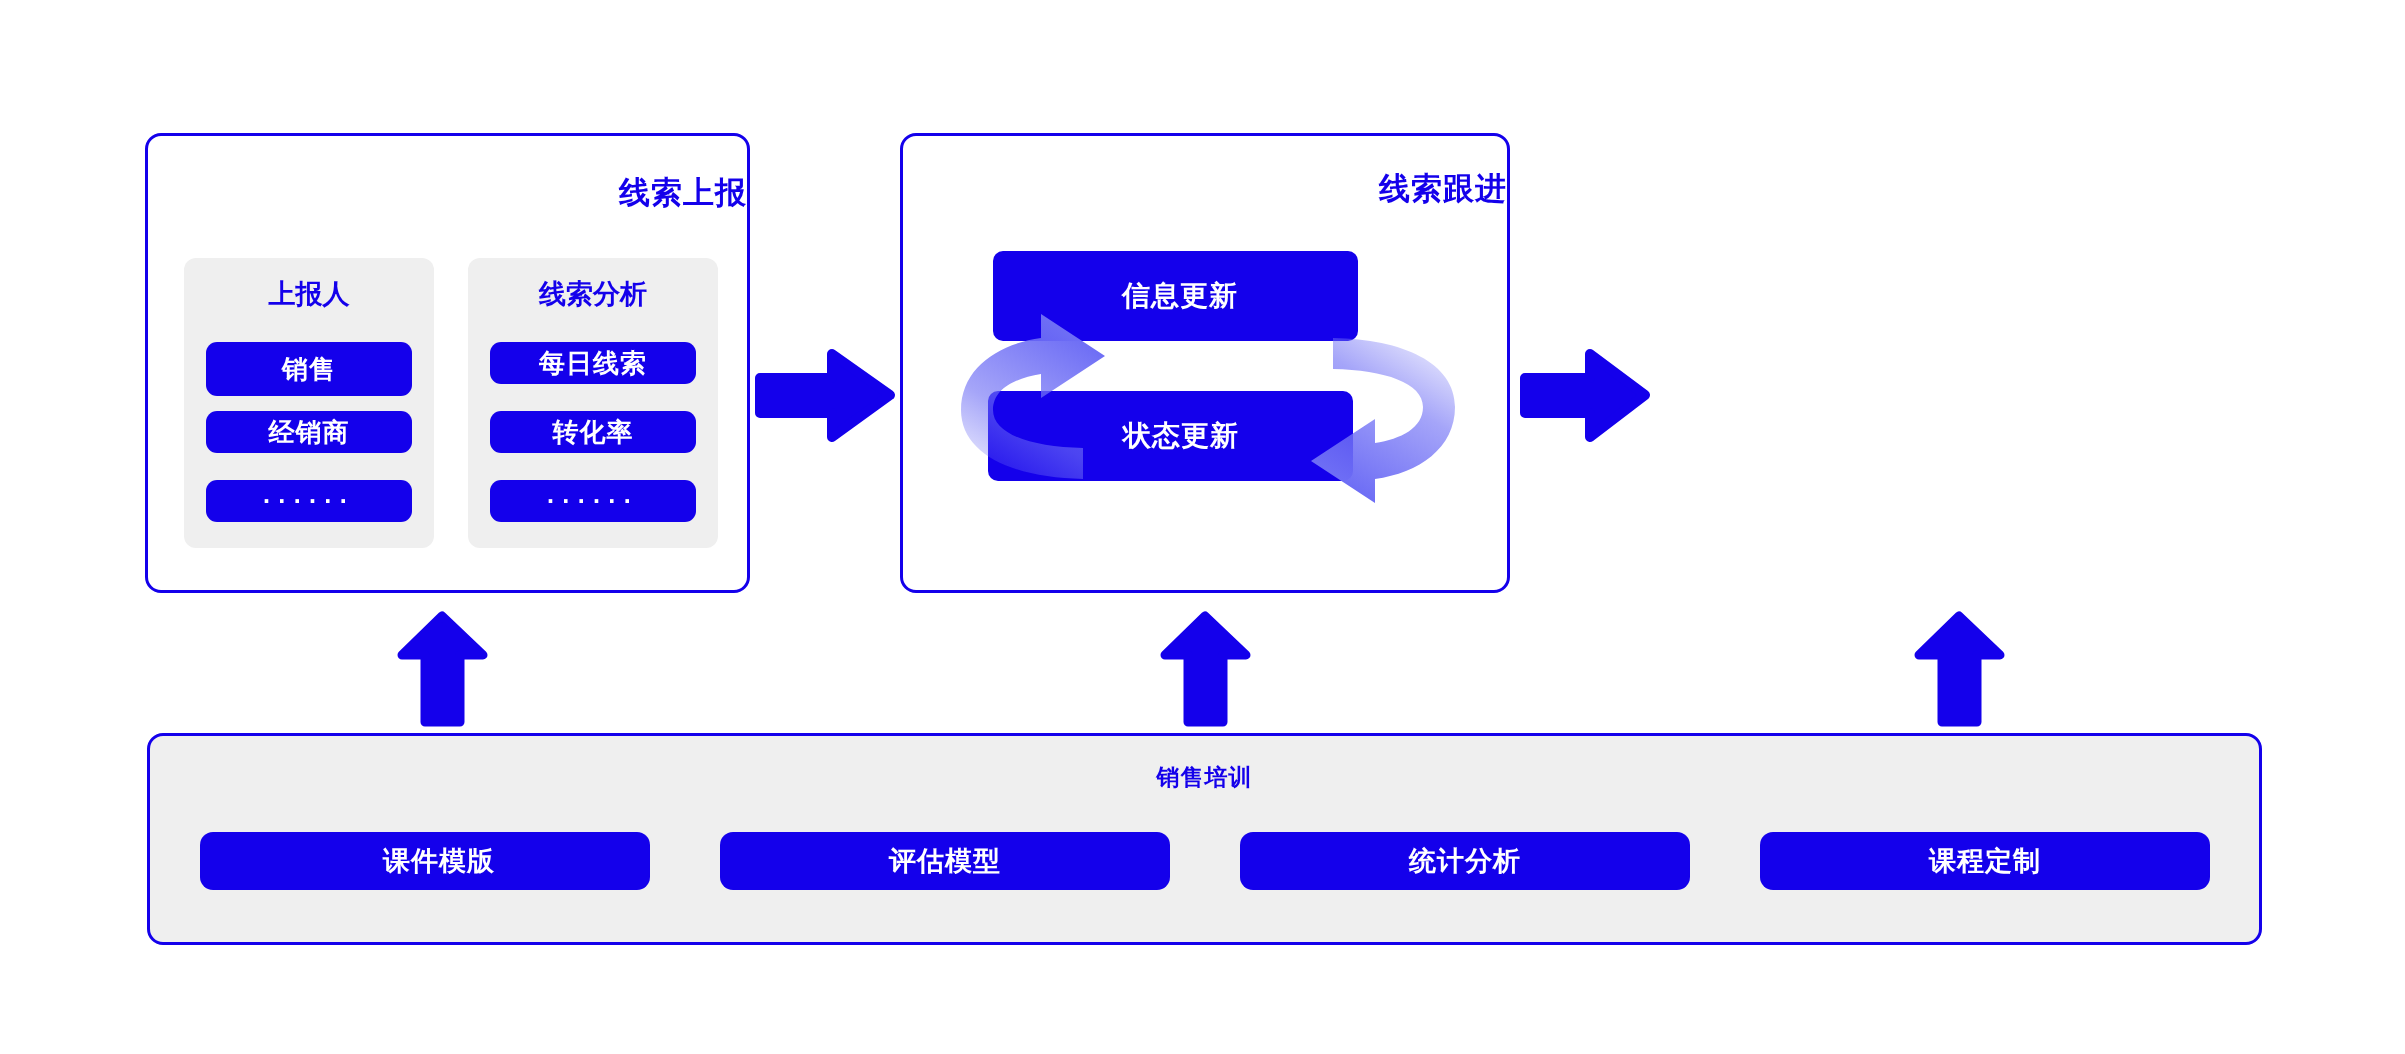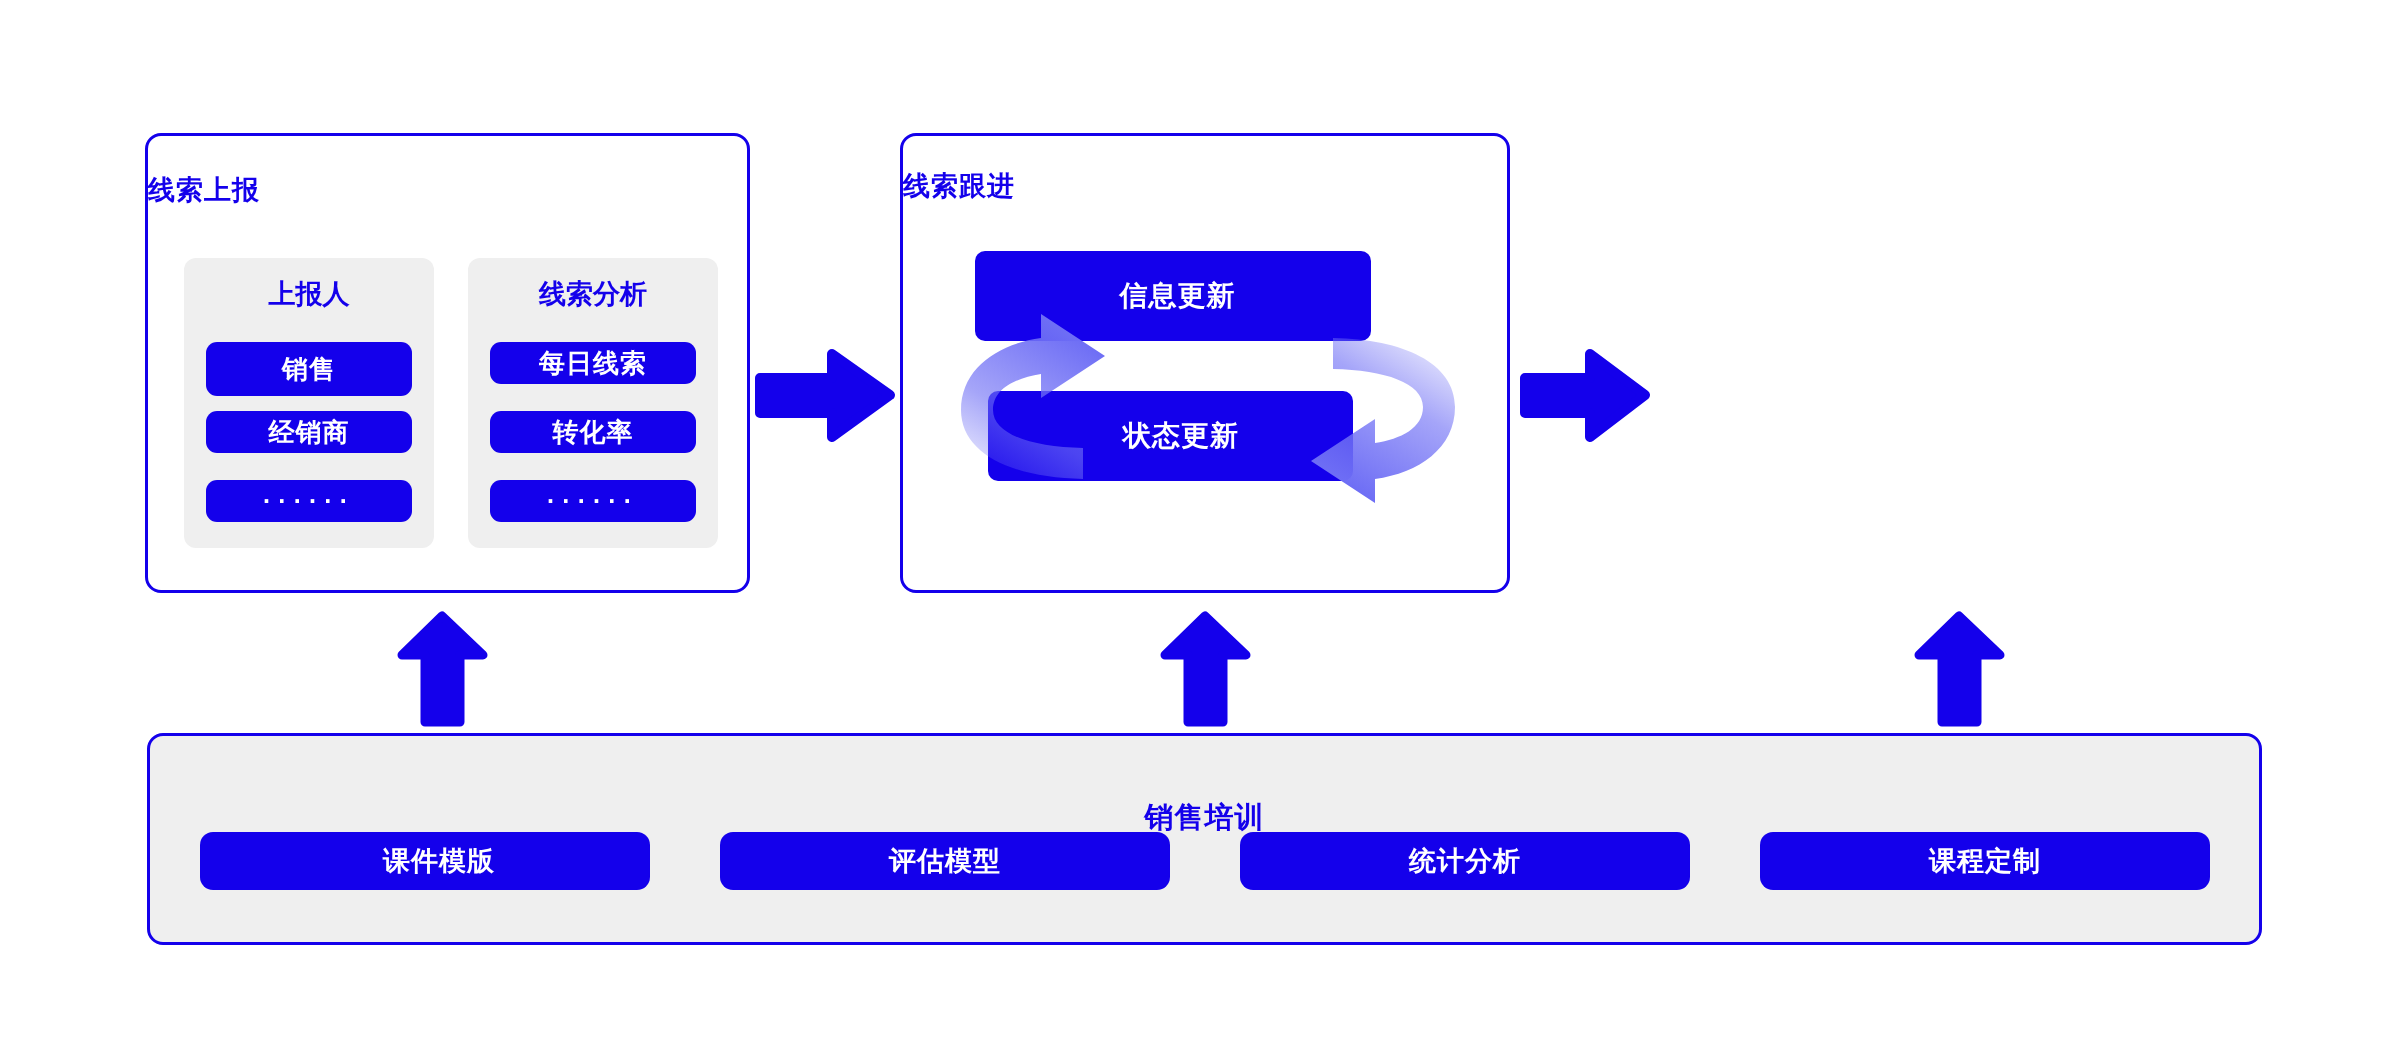--- a/index.html
+++ b/index.html
@@ -24,23 +24,23 @@
     position: absolute;
     box-sizing: border-box;
     border: 3px solid #1400EB;
     border-radius: 16px;
     background: #ffffff;
   }
   .panel-title {
     position: absolute;
     left: 0;
     right: 0;
-    text-align: left;
+    text-align: right;
     color: #1400EB;
-    font-size: 27px;
+    font-size: 31px;
     font-weight: bold;
     letter-spacing: 1px;
     white-space: nowrap;
   }
 
   
   .group-box {
     position: absolute;
     box-sizing: border-box;
     background: #EFEFEF;
@@ -89,25 +89,24 @@
     border-radius: 16px;
     background: #EFEFEF;
   }
   #training-title {
     position: absolute;
     left: 0;
     right: 0;
     top: 26px;
     text-align: center;
     color: #1400EB;
-    font-size: 29px;
+    font-size: 23px;
     font-weight: bold;
     letter-spacing: 1px;
     white-space: nowrap;
-    margin-top: 36px;
   }
 
   
   .arrow-svg {
     position: absolute;
     overflow: visible;
     pointer-events: none;
   }
 </style>
 </head>
@@ -131,21 +130,21 @@
       <div class="btn" style="left:22px; top:84px; width:206px; height:42px;">每日线索</div>
       <div class="btn" style="left:22px; top:153px; width:206px; height:42px;">转化率</div>
       <div class="btn dots" style="left:22px; top:222px; width:206px; height:42px;">······</div>
     </div>
   </div>
 
   <div class="panel" id="panel-lead-followup" style="left:900px; top:133px; width:610px; height:460px;">
 
     <div class="panel-title" style="top:32px;">线索跟进</div>
 
-    <div class="btn bar" style="left:72px; top:115px; width:396px; height:90px;padding-left:9px;">信息更新</div>
+    <div class="btn bar" style="left:90px; top:115px; width:365px; height:90px;padding-left:9px;">信息更新</div>
 
     <div class="btn bar" style="left:85px; top:255px; width:365px; height:90px;padding-left:21px;">状态更新</div>
 
     <svg class="arrow-svg" style="left:-10px; top:90px; width:630px; height:280px;" viewBox="0 0 630 280">
       <defs>
         <linearGradient id="gradLeft" x1="0" y1="1" x2="0.55" y2="0">
           <stop offset="0%" stop-color="#6E6EF5" stop-opacity="0.06"></stop>
           <stop offset="45%" stop-color="#6E6EF5" stop-opacity="0.62"></stop>
           <stop offset="100%" stop-color="#6E6EF5" stop-opacity="1"></stop>
         </linearGradient>

